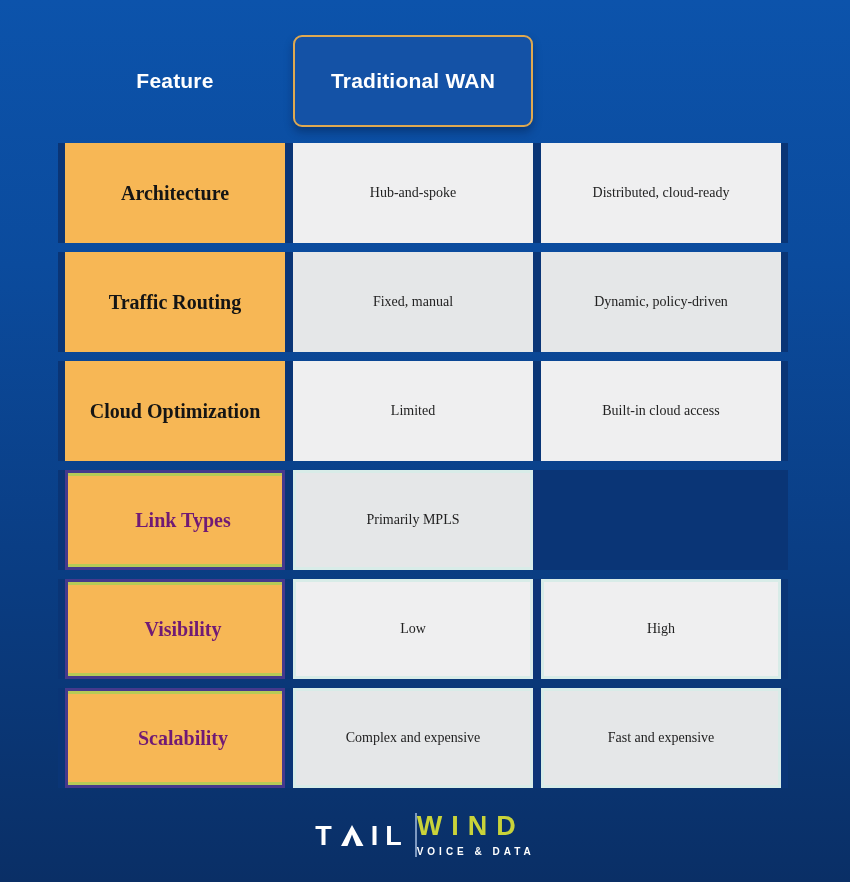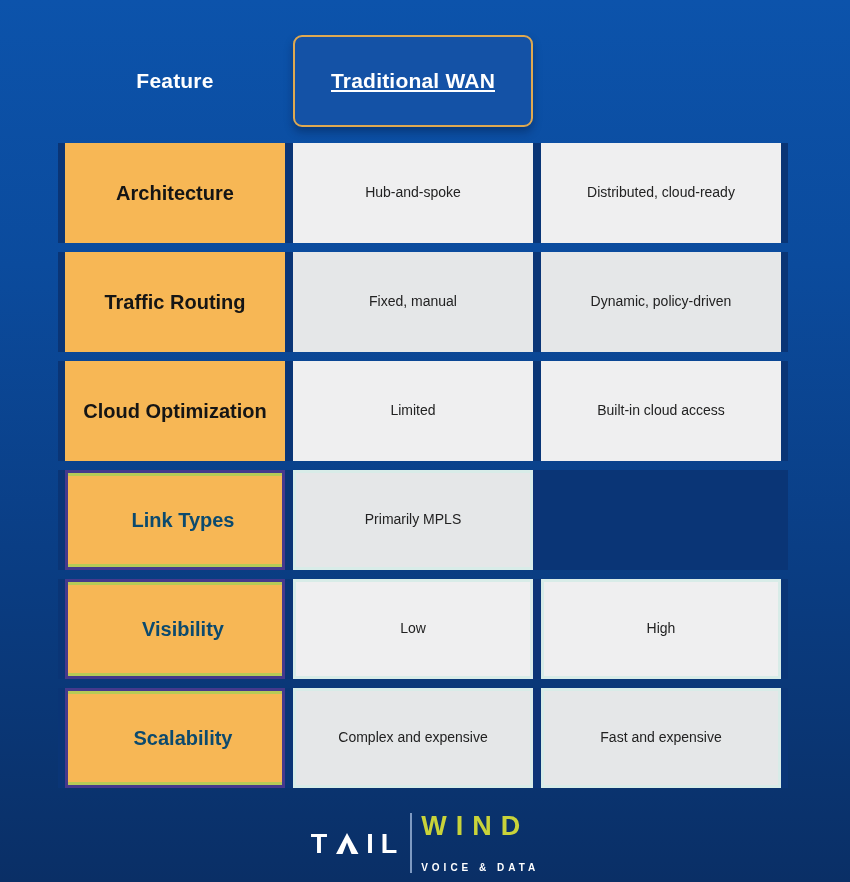--- a/index.html
+++ b/index.html
@@ -36,21 +36,20 @@
   .header-box {
     background: #1452A6;
     border: 2px solid #DFA951;
     border-radius: 9px;
     box-shadow: 0 5px 9px rgba(4, 18, 48, 0.35);
     color: #ffffff;
     font-size: 21px;
     font-weight: bold;
     display: flex; align-items: center; justify-content: center;
     letter-spacing: 0.2px;
-    text-decoration: underline;
   }
 
   
   .rows {
     position: absolute;
     left: 58px;
     top: 143px;
     display: flex;
     flex-direction: column;
     row-gap: 9px;
@@ -59,41 +58,42 @@
     background: #0A3576;           
     padding: 0 7px;
     height: 100px;
     display: grid;
     grid-template-columns: 220px 240px 240px;
     column-gap: 8px;
   }
   .cell {
     display: flex; align-items: center; justify-content: center;
     text-align: center;
+    font-family: Liberation Serif, serif;
   }
   .feature-cell {
     background: #F7B755;
     color: #151515;
     font-size: 20px;
     font-weight: bold;
     padding: 0 8px;
   }
   .value-cell {
     background: #EFEFF0;
     color: #222222;
     font-size: 14px;
     padding: 0 12px;
     white-space: pre-line;
     line-height: 1.4;
   }
   .row:nth-child(even) .value-cell { background: #E5E7E8; }
 
   
   .row.shifted .feature-cell {
-    color: #0c4a6e;
+    color: #701a75;
     border: 3px solid #46398C;
     box-shadow: inset 0 3px 0 #B6CA57, inset 0 -3px 0 #B6CA57;
     padding-left: 24px;
   }
   .row.shifted .value-cell {
     border: 3px solid #D8ECE8;
   }
 
   
   .logo {
@@ -109,25 +109,23 @@
     color: #ffffff;
     font-size: 27px;
     font-weight: bold;
     letter-spacing: 7px;
     padding-right: 6px;
     padding-top: 2px;
   }
   .logo-tail .arrow-a { margin: 0 7px 2px 1px; display: block; }
   .logo-right {
     border-left: 2px solid #7E9AC2;
-    padding-left: 9px;
     display: flex;
     flex-direction: column;
     justify-content: center;
-    gap: 16px;
   }
   .logo-wind {
     color: #C9D33A;
     font-size: 27px;
     font-weight: bold;
     letter-spacing: 9px;
     line-height: 1;
   }
   .logo-tagline {
     margin-top: 6px;

